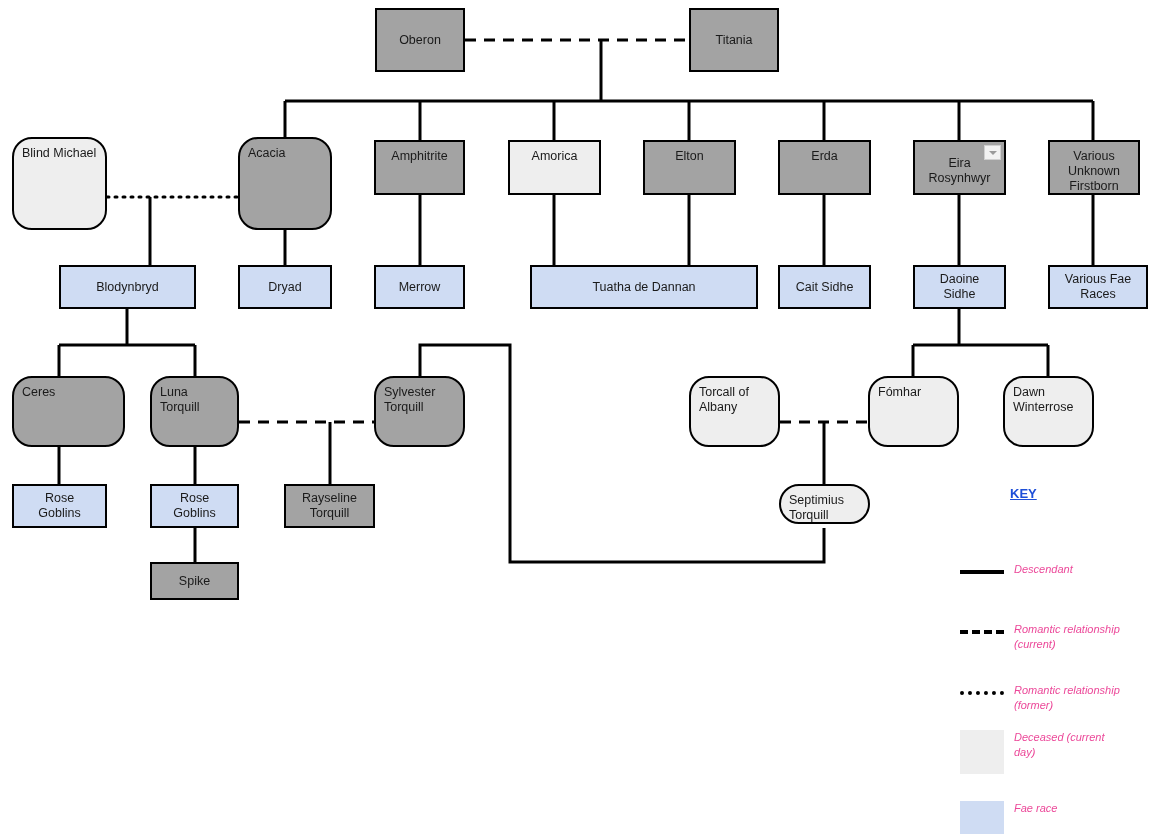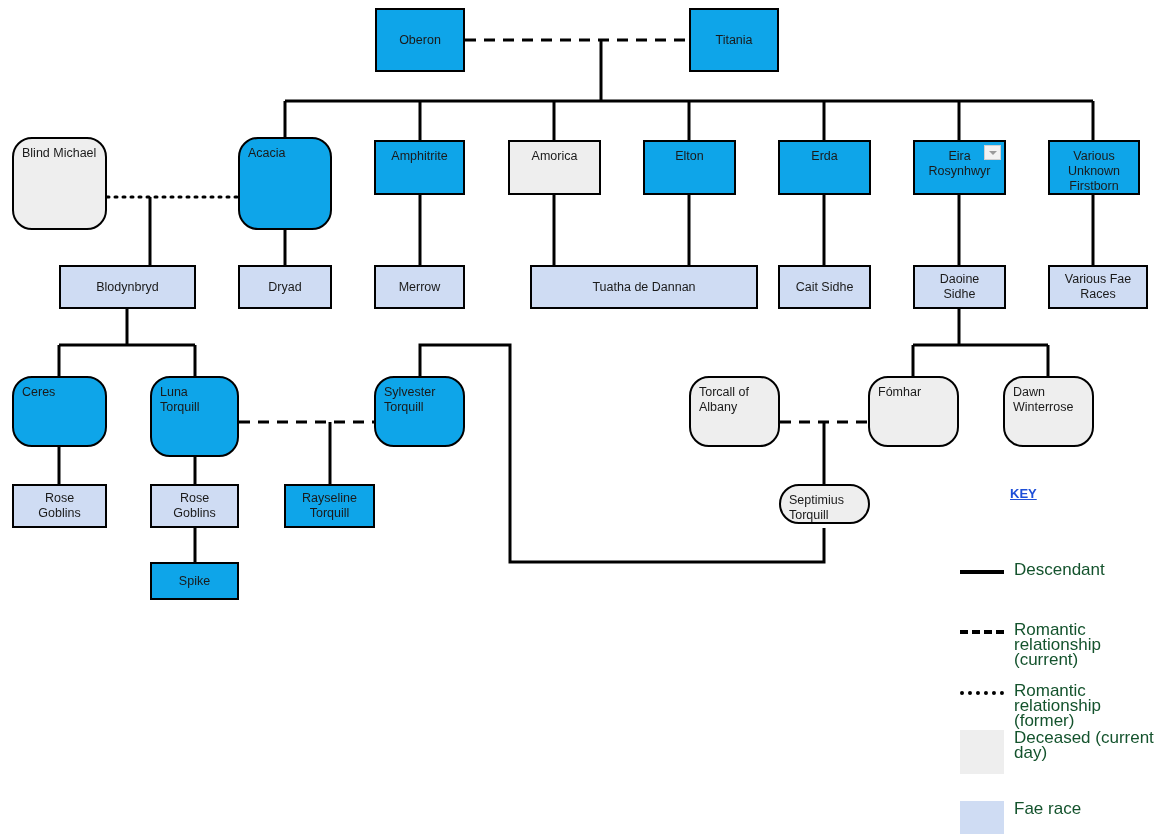--- a/index.html
+++ b/index.html
@@ -31,21 +31,21 @@
     box-sizing: border-box;
     border: 2px solid #000000;
     background: #ffffff;
     color: #1a1a1a;
     font-size: 12.5px;
     line-height: 15px;
     padding: 7px 8px;
     overflow: hidden;
     white-space: pre-line;
   }
-  .node.fill-plain   { background: #0ea5e9; }
+  .node.fill-plain   { background: #a3a3a3; }
   .node.fill-dead    { background: #eeeeee; }
   .node.fill-race    { background: #cfdcf3; }
   .node.align-center {
     display: flex;
     align-items: flex-start;
     justify-content: center;
     text-align: center;
   }
   .node.align-middle {
     display: flex;
@@ -99,24 +99,25 @@
     align-items: flex-start;
     left: 0;
     width: 205px;
   }
   .legend-sample {
     width: 44px;
     flex: 0 0 44px;
     margin-right: 10px;
   }
   .legend-text {
-    font-size: 17px;
+    font-size: 11px;
     line-height: 15px;
-    color: #14532d;
+    color: #ec4899;
     white-space: pre-line;
+    font-style: italic;
   }
   .swatch-line {
     height: 0;
     border-top: 4px solid #000000;
     margin-top: 8px;
   }
   .swatch-dashed {
     height: 0;
     border-top: 4px dashed #000000;
     margin-top: 8px;
@@ -192,37 +193,37 @@
   <div class="node fill-dead  align-left" style="left:12px;top:137px;width:95px;height:93px;"><span>Blind Michael</span></div>
   <div class="node fill-plain align-left" style="left:238px;top:137px;width:94px;height:93px;"><span>Acacia</span></div>
 
   <div class="node fill-plain align-middle" style="left:375px;top:8px;width:90px;height:64px;"><span>Oberon</span></div>
   <div class="node fill-plain align-middle" style="left:689px;top:8px;width:90px;height:64px;"><span>Titania</span></div>
 
   <div class="node fill-plain align-center" style="left:374px;top:140px;width:91px;height:55px;"><span>Amphitrite</span></div>
   <div class="node fill-dead  align-center" style="left:508px;top:140px;width:93px;height:55px;"><span>Amorica</span></div>
   <div class="node fill-plain align-center" style="left:643px;top:140px;width:93px;height:55px;"><span>Elton</span></div>
   <div class="node fill-plain align-center" style="left:778px;top:140px;width:93px;height:55px;"><span>Erda</span></div>
-  <div class="node fill-plain align-center" style="left:913px;top:140px;width:93px;height:55px;"><span>Eira
+  <div class="node fill-plain align-center" style="left:913px;top:140px;width:93px;height:55px;align-items:flex-end;"><span>Eira
 Rosynhwyr</span><span class="dd-icon"></span></div>
   <div class="node fill-plain align-center" style="left:1048px;top:140px;width:92px;height:55px;"><span>Various
 Unknown
 Firstborn</span></div>
 
   <div class="node fill-race  align-middle" style="left:59px;top:265px;width:137px;height:44px;"><span>Blodynbryd</span></div>
   <div class="node fill-race  align-middle" style="left:238px;top:265px;width:94px;height:44px;"><span>Dryad</span></div>
   <div class="node fill-race  align-middle" style="left:374px;top:265px;width:91px;height:44px;"><span>Merrow</span></div>
   <div class="node fill-race  align-middle" style="left:530px;top:265px;width:228px;height:44px;"><span>Tuatha de Dannan</span></div>
   <div class="node fill-race  align-middle" style="left:778px;top:265px;width:93px;height:44px;"><span>Cait Sidhe</span></div>
   <div class="node fill-race  align-middle" style="left:913px;top:265px;width:93px;height:44px;"><span>Daoine Sidhe</span></div>
   <div class="node fill-race  align-middle" style="left:1048px;top:265px;width:100px;height:44px;"><span>Various Fae
 Races</span></div>
 
-  <div class="node fill-plain align-left" style="left:12px;top:376px;width:95px;height:71px;"><span>Ceres</span></div>
-  <div class="node fill-plain align-left" style="left:150px;top:376px;width:89px;height:81px;"><span>Luna Torquill</span></div>
+  <div class="node fill-plain align-left" style="left:12px;top:376px;width:113px;height:71px;"><span>Ceres</span></div>
+  <div class="node fill-plain align-left" style="left:150px;top:376px;width:89px;height:71px;"><span>Luna Torquill</span></div>
   <div class="node fill-plain align-left" style="left:374px;top:376px;width:91px;height:71px;"><span>Sylvester
 Torquill</span></div>
   <div class="node fill-dead  align-left" style="left:689px;top:376px;width:91px;height:71px;"><span>Torcall of
 Albany</span></div>
   <div class="node fill-dead  align-left" style="left:1003px;top:376px;width:91px;height:71px;"><span>Dawn
 Winterrose</span></div>
   <div class="node fill-dead  align-left" style="left:868px;top:376px;width:91px;height:71px;"><span>Fómhar</span></div>
 
   <div class="node fill-race  align-middle" style="left:12px;top:484px;width:95px;height:44px;"><span>Rose Goblins</span></div>
   <div class="node fill-race  align-middle" style="left:150px;top:484px;width:89px;height:44px;"><span>Rose Goblins</span></div>

